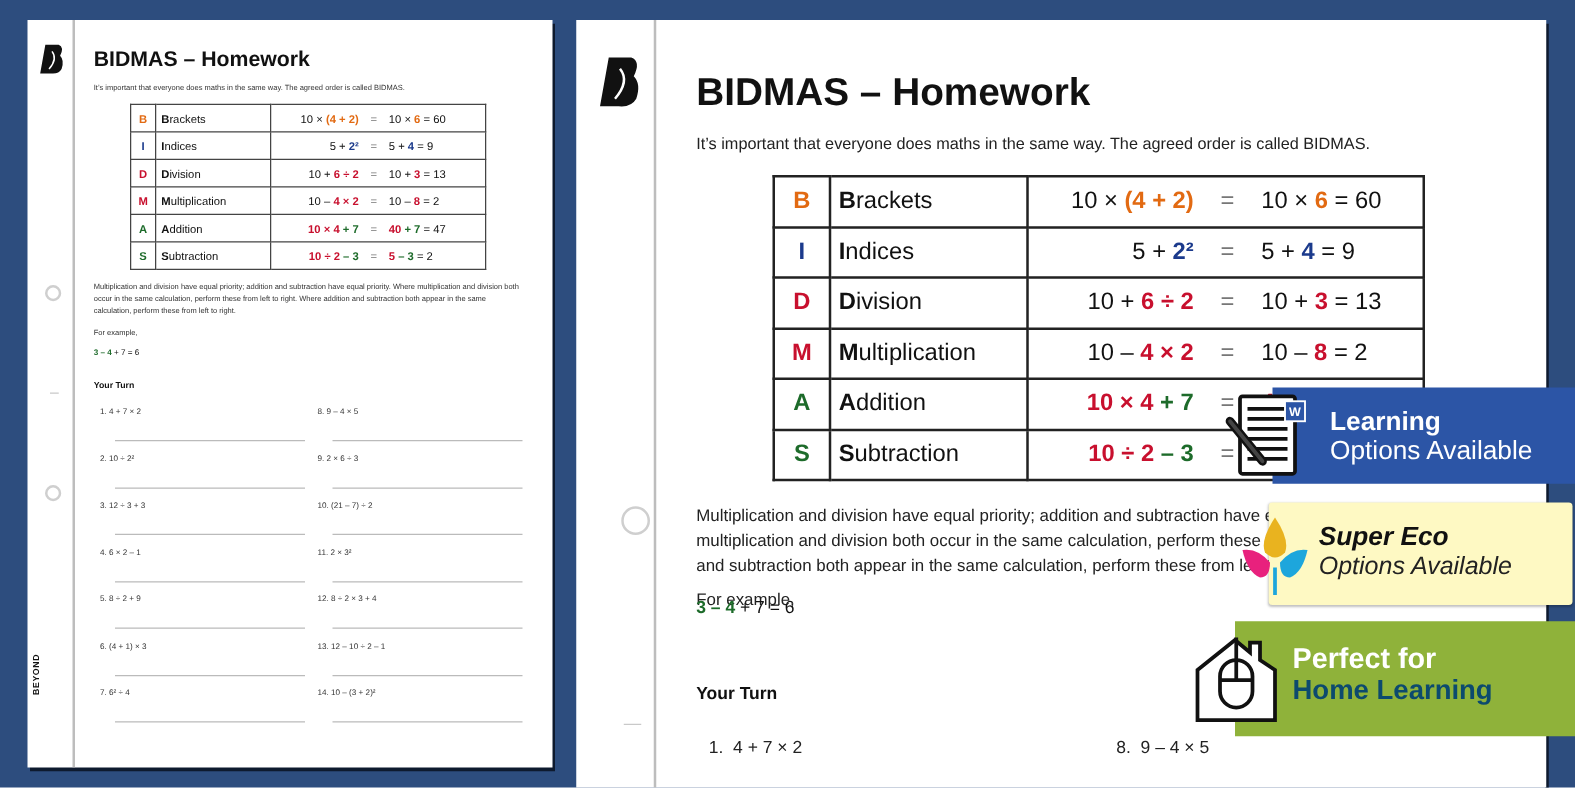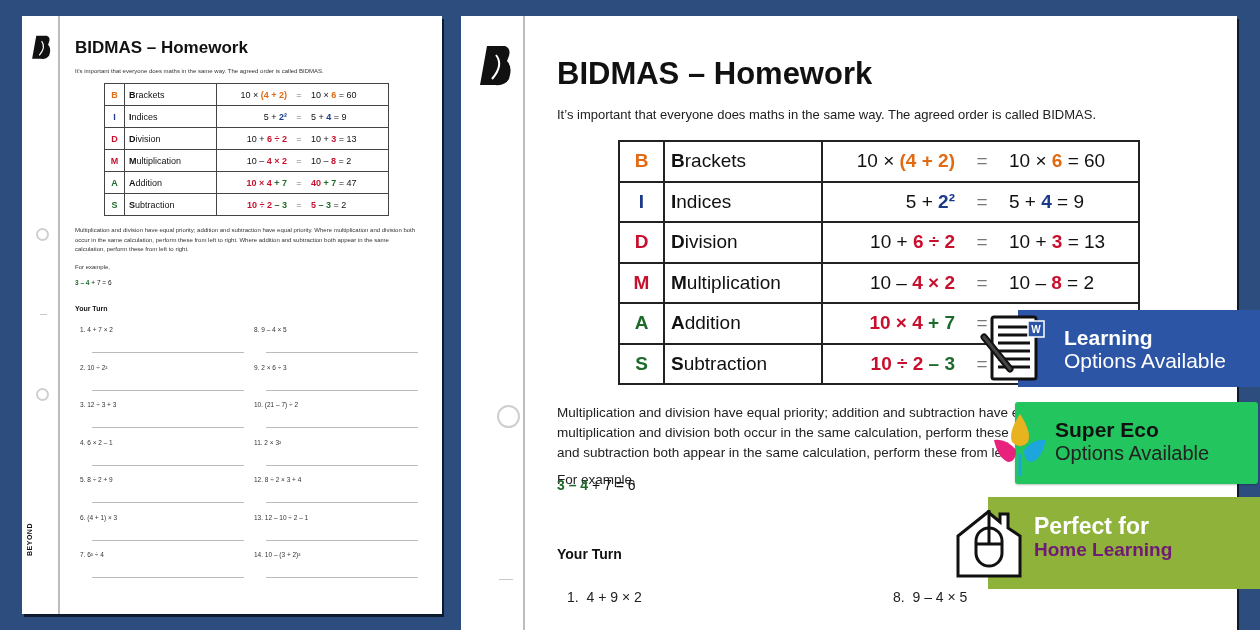--- a/index.html
+++ b/index.html
@@ -72,28 +72,28 @@
   #page-big .yt { position: absolute; left: 96px; top: 530px; font-size: 14px; font-weight: bold; }
   #page-big .q { position: absolute; font-size: 14px; color: #222; }
 
   
   .badge { position: absolute; }
   #badge-edit { left: 1018px; top: 310px; width: 242px; height: 77px; background: #2c55a6; }
   #badge-edit .l1 { position: absolute; left: 46px; top: 16px; color: #fff; font-size: 21px; font-weight: bold; }
   #badge-edit .l2 { position: absolute; left: 46px; top: 39px; color: #fff; font-size: 21px; }
   #badge-edit-icon { position: absolute; left: 978px; top: 313px; width: 70px; height: 72px; }
 
-  #badge-eco { left: 1015px; top: 402px; width: 243px; height: 82px; background: #22c55e; border-radius: 3px; box-shadow: 0 1px 2px rgba(0,0,0,0.25); }
+  #badge-eco { left: 1015px; top: 402px; width: 243px; height: 82px; background: #fef9c3; border-radius: 3px; box-shadow: 0 1px 2px rgba(0,0,0,0.25); font-style: italic; }
   #badge-eco .l1 { position: absolute; left: 40px; top: 16px; color: #111; font-size: 21px; font-weight: bold; }
   #badge-eco .l2 { position: absolute; left: 40px; top: 40px; color: #222; font-size: 20px; }
   #badge-eco-icon { position: absolute; left: 990px; top: 410px; width: 60px; height: 70px; }
 
   #badge-home { left: 988px; top: 497px; width: 272px; height: 92px; background: #8fb23a; }
   #badge-home .l1 { position: absolute; left: 46px; top: 16px; color: #fff; font-size: 23px; font-weight: bold; }
-  #badge-home .l2 { position: absolute; left: 46px; top: 42px; color: #701a75; font-size: 19px; font-weight: bold; }
+  #badge-home .l2 { position: absolute; left: 46px; top: 42px; color: #0c4a6e; font-size: 22px; font-weight: bold; }
   #badge-home-icon { position: absolute; left: 954px; top: 506px; width: 70px; height: 74px; }
 </style>
 </head>
 <body>
 
 <div class="page" id="page-small">
   <div class="margin-line"></div>
   <div class="hole" style="left:14px;top:212px;width:13px;height:13px;"></div>
   <div class="dash" style="left:18px;top:298px;width:7px;"></div>
   <div class="hole" style="left:14px;top:372px;width:13px;height:13px;"></div>
@@ -287,21 +287,21 @@
             </div>
           </td>
         </tr>
       </tbody>
     </table>
   <div class="para">Multiplication and division have equal priority; addition and subtraction have equal priority. Where multiplication and division both occur in the same calculation, perform these from left to right. Where addition and subtraction both appear in the same calculation, perform these from left to right.</div>
   <div class="forex">For example,</div>
   <div class="example ex-target"><span><span class="c-gr">3 – 4</span><span> + 7 = 6</span></span></div>
   <div class="yt">Your Turn</div>
   <div class="q" style="left:106px;top:573px;">
-    <span>1.</span>&nbsp;&nbsp;<span>4 + 9 × 2</span>
+    <span>1.</span>&nbsp;&nbsp;<span>4 + 7 × 2</span>
   </div>
   <div class="q" style="left:432px;top:573px;">
     <span>8.</span>&nbsp;&nbsp;<span>9 – 4 × 5</span>
   </div>
 </div>
 
 <div class="badge" id="badge-edit">
   <div class="l1">Learning</div>
   <div class="l2">Options Available</div>
 </div>

